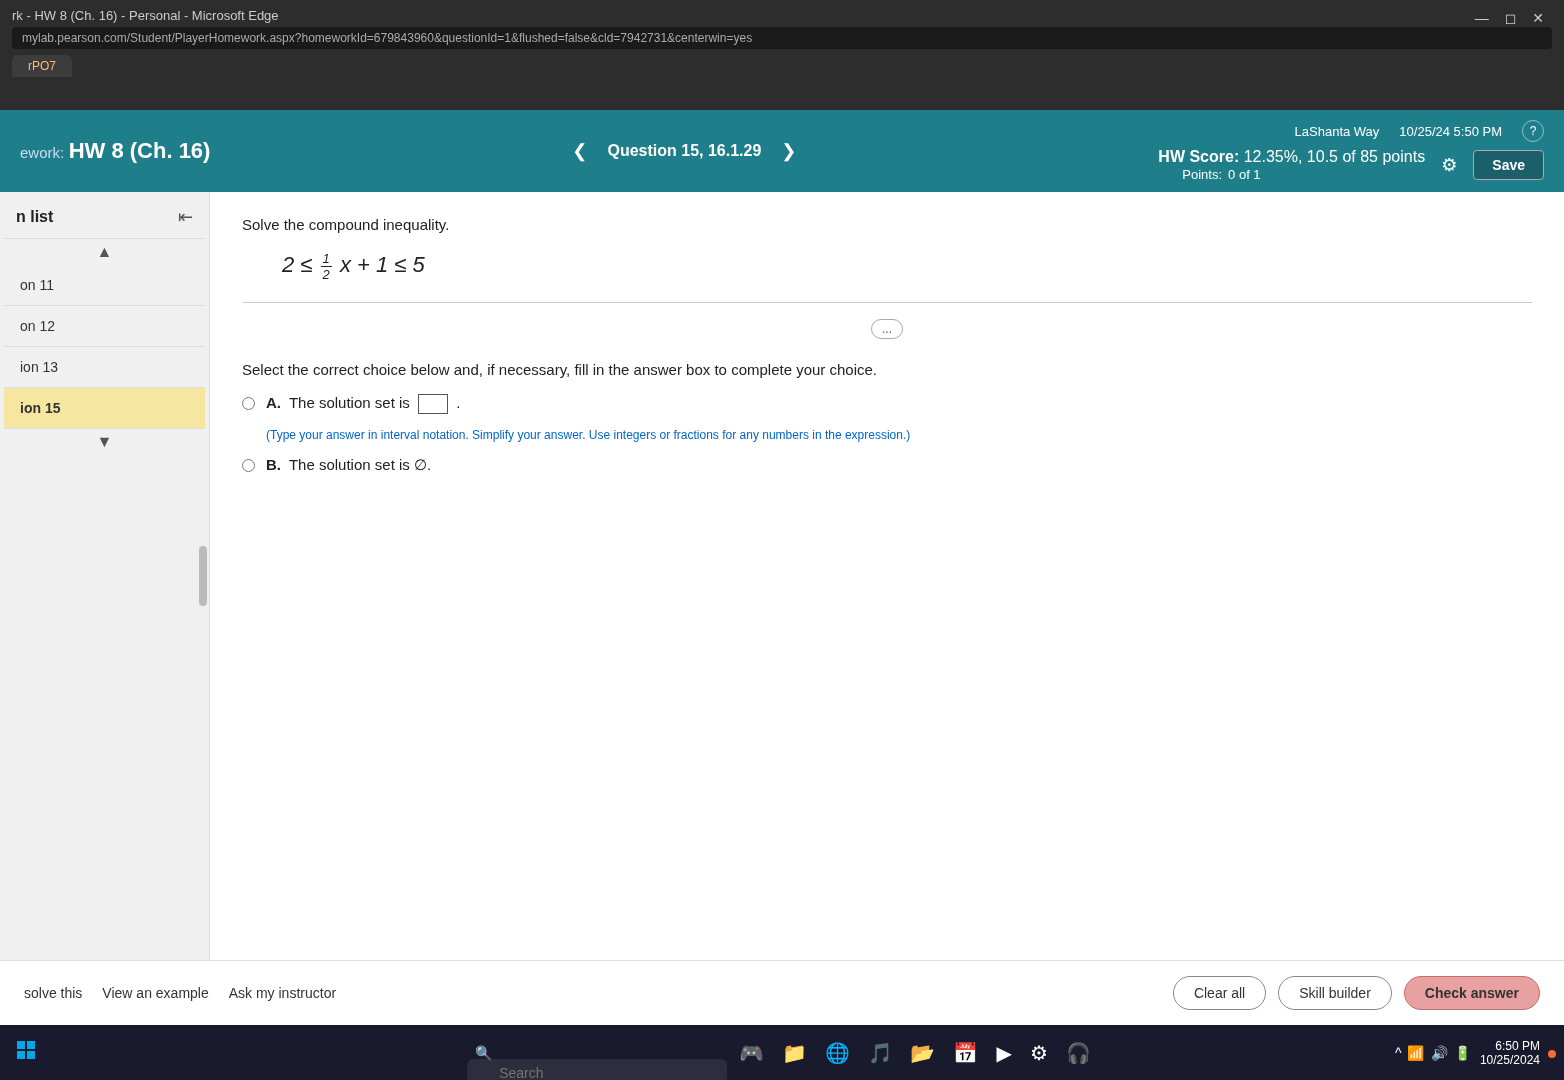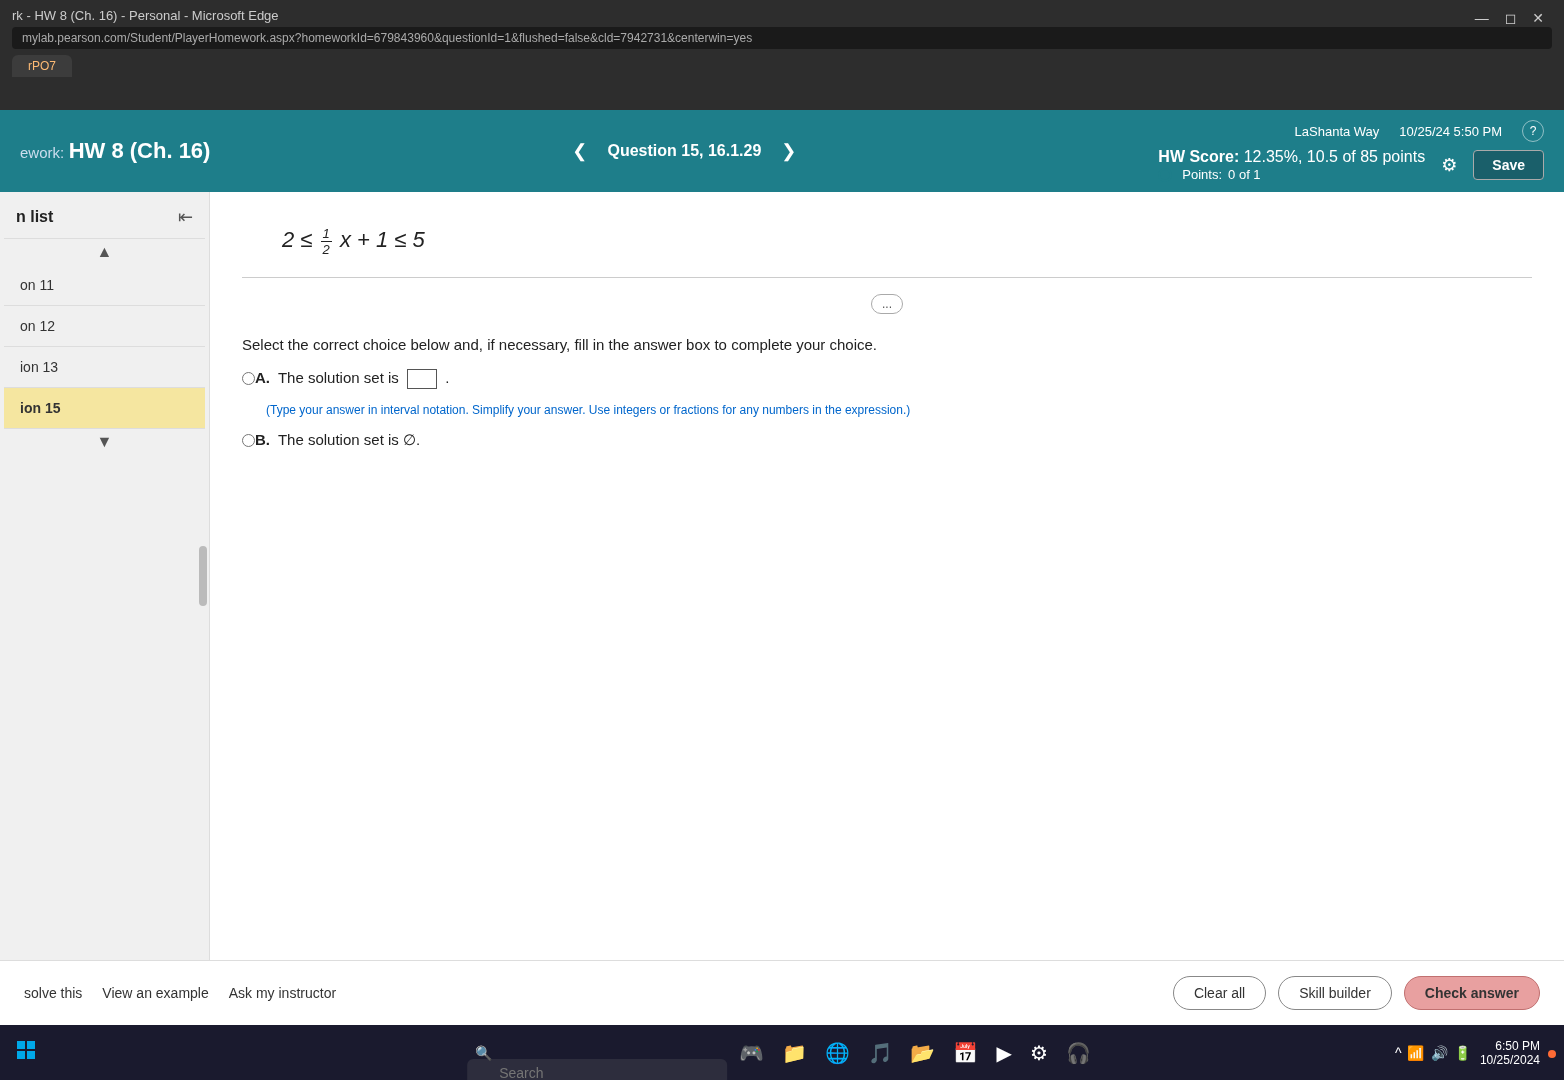--- a/index.html
+++ b/index.html
@@ -237,21 +237,21 @@
       margin-bottom: 12px;
     }
     .select-instruction {
       font-size: 15px;
       color: #222;
       margin-bottom: 16px;
     }
     .answer-choice {
       display: flex;
       align-items: flex-start;
-      gap: 0;
+      gap: 11px;
       margin-bottom: 14px;
     }
     .answer-choice input[type="radio"] {
       margin-top: 3px;
       accent-color: #1e7e8a;
     }
     .choice-label {
       font-size: 15px;
       color: #222;
     }
@@ -511,20 +511,21 @@
         <span>ion 13</span>
       </div>
       <div class="sidebar-item active">
         <span>ion 15</span>
       </div>
       <div class="sidebar-scroll-down">▼</div>
       <div class="sidebar-scroll-handle"></div>
     </div>
 
     <div class="main-content">
+      <p class="question-instruction">Solve the compound inequality.</p>
 
       <div class="math-expression">
         <span>2 ≤</span>
         <span style="display:inline-flex;flex-direction:column;align-items:center;vertical-align:middle;font-size:16px;margin:0 2px;">
           <span style="border-bottom:1px solid #222;padding:0 2px;font-size:13px;">1</span>
           <span style="padding:0 2px;font-size:13px;">2</span>
         </span>
         <span>x + 1 ≤ 5</span>
       </div>
 

